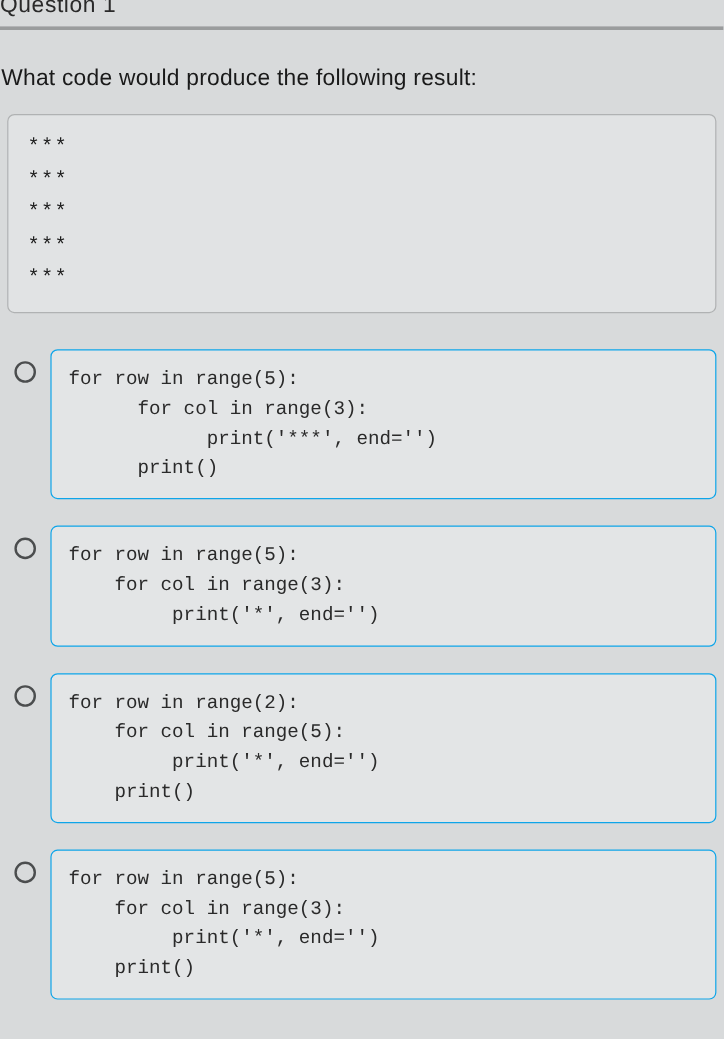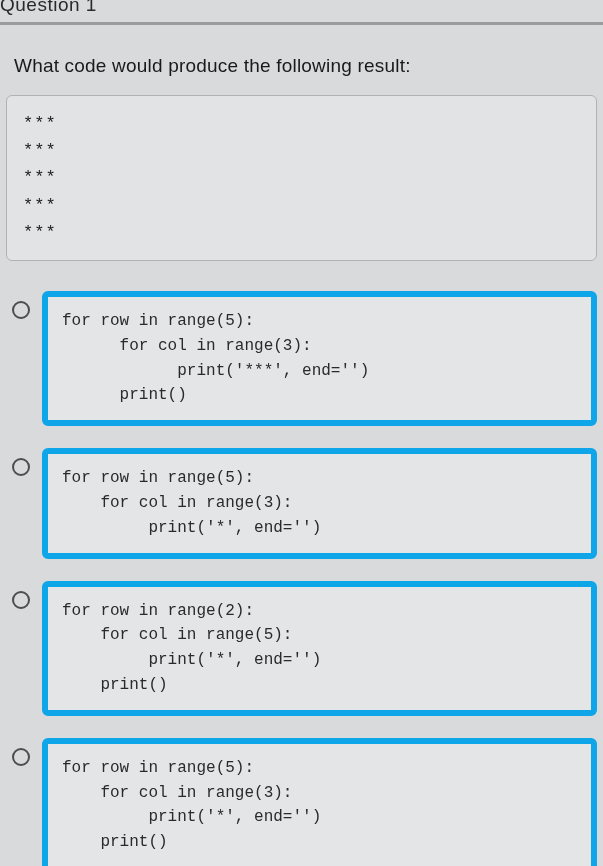--- a/index.html
+++ b/index.html
@@ -20,21 +20,21 @@
       border-bottom: 3px solid #9a9c9d;
       font-size: 19px;
       font-weight: 500;
       color: #2a2a2a;
       letter-spacing: 0.5px;
       margin-top: -6px;
     }
     .prompt {
       font-size: 19px;
       color: #1a1a1a;
-      padding: 30px 0 18px 14px;
+      padding: 30px 0 18px 1px;
       letter-spacing: 0.2px;
     }
     .output-box {
       margin: 0 6px 0 6px;
       border: 1px solid #b0b2b3;
       border-radius: 6px;
       background: #e1e3e4;
       padding: 14px 16px;
       font-family: "Courier New", Courier, monospace;
       font-size: 17px;
@@ -55,21 +55,21 @@
       width: 18px;
       height: 18px;
       border-radius: 50%;
       border: 2px solid #4b4d4e;
       margin: 10px 12px 0 6px;
       flex: 0 0 18px;
       background: transparent;
     }
     .code-box {
       flex: 1;
-      border: 6px solid #0ea5e9;
+      border: 1px solid #0ea5e9;
       border-radius: 6px;
       background: #e3e5e6;
       padding: 12px 14px;
       font-family: "Courier New", Courier, monospace;
       font-size: 16px;
       line-height: 1.55;
       color: #2a2a2a;
       white-space: pre;
     }
   </style>

